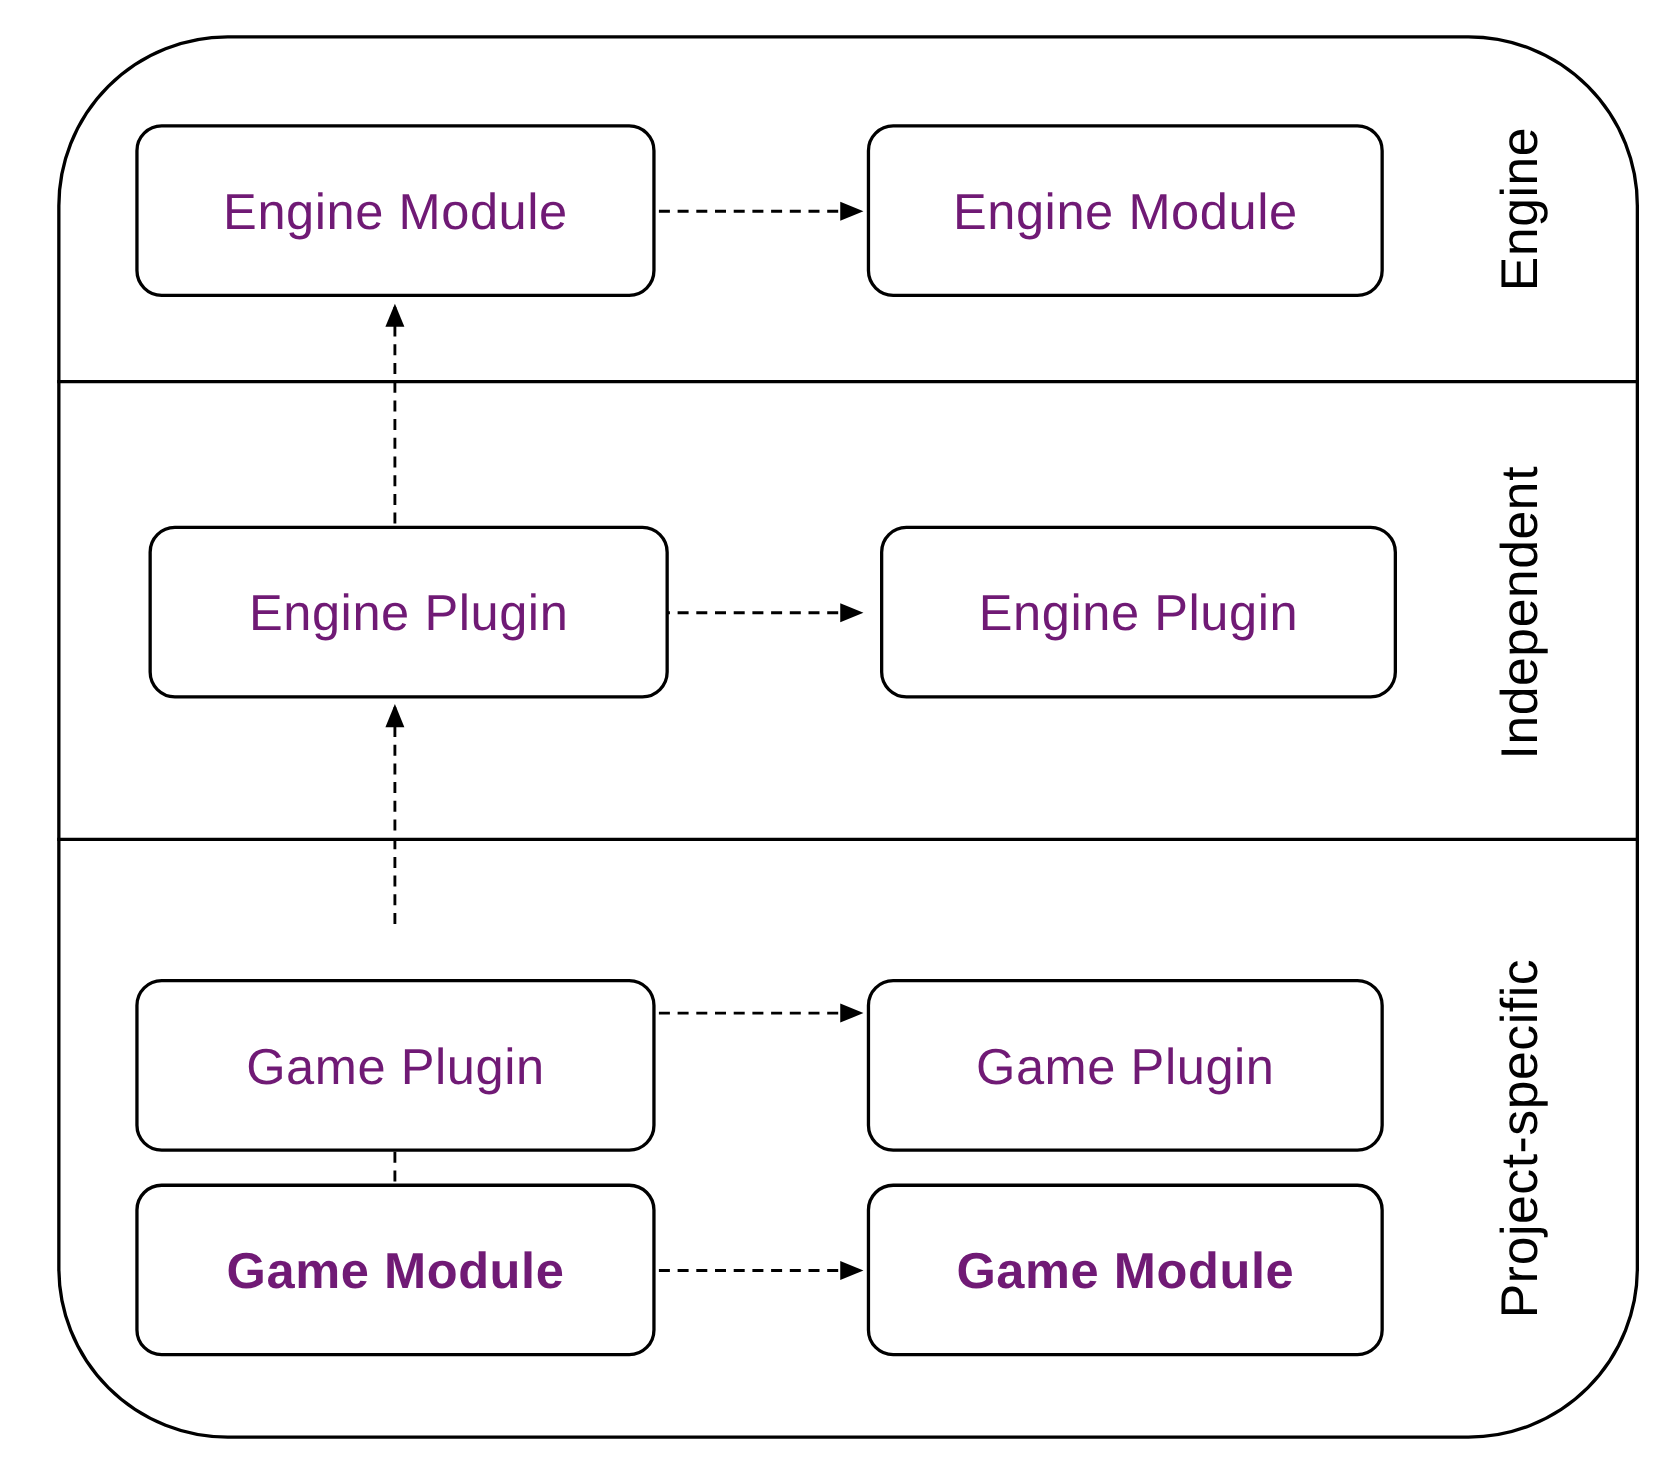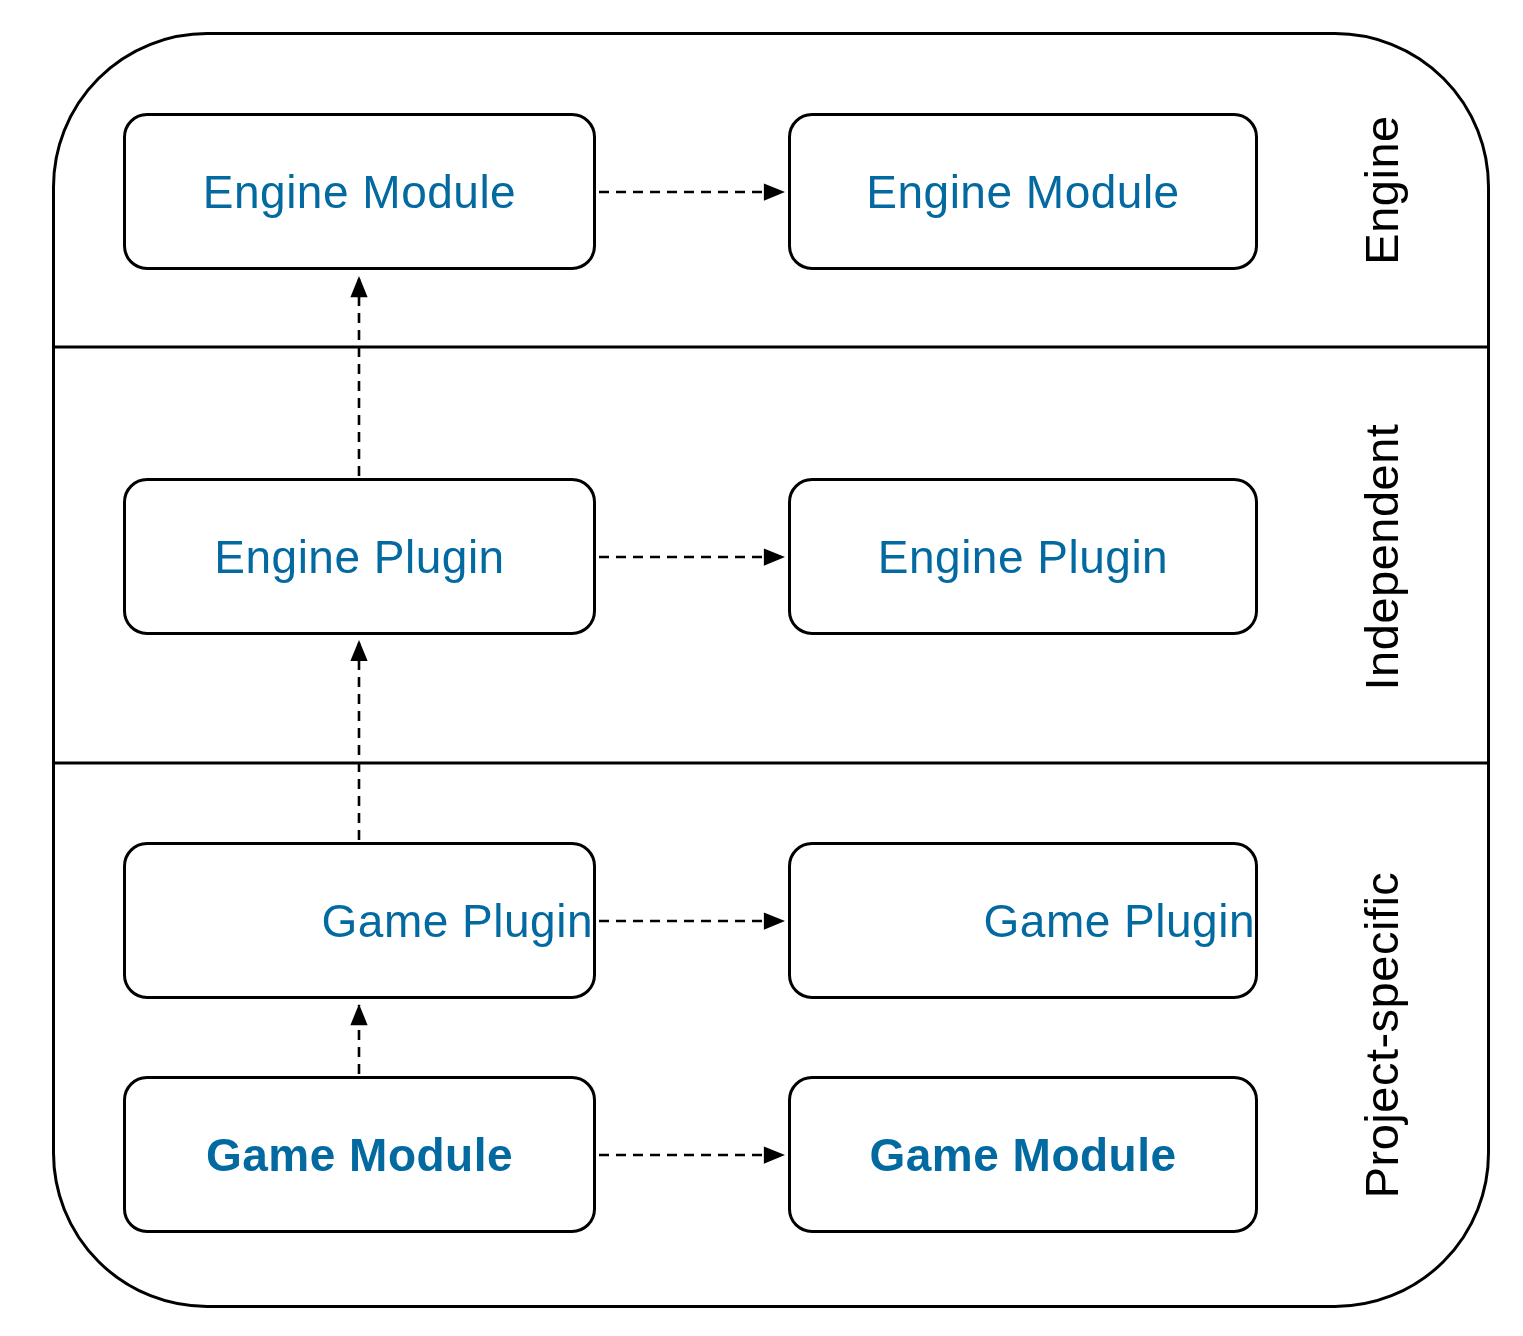--- a/index.html
+++ b/index.html
@@ -47,28 +47,28 @@
     position: absolute;
     height: 157px;
     background: #ffffff;
     border: 3px solid #000000;
     border-radius: 24px;
     box-sizing: border-box;
     display: flex;
     align-items: center;
     justify-content: center;
     font-size: 46px;
-    color: #0369a1;
+    color: #701a75;
     letter-spacing: 0.5px;
   }
   .col-left  { left: 123px; width: 473px; }
   .col-right { left: 788px; width: 470px; }
   .row-1 { top: 113px; }
-  .row-2 { top: 478px; }
-  .row-3 { top: 842px; justify-content: flex-end; }
+  .row-2 { top: 478px; margin-left: 12px; }
+  .row-3 { top: 890px; }
   .row-4 { top: 1076px; font-weight: bold; }
   .lane-label {
     position: absolute;
     transform: translate(-50%, -50%) rotate(-90deg);
     white-space: nowrap;
     font-size: 47px;
     color: #000000;
     letter-spacing: 0.5px;
   }
 </style>

